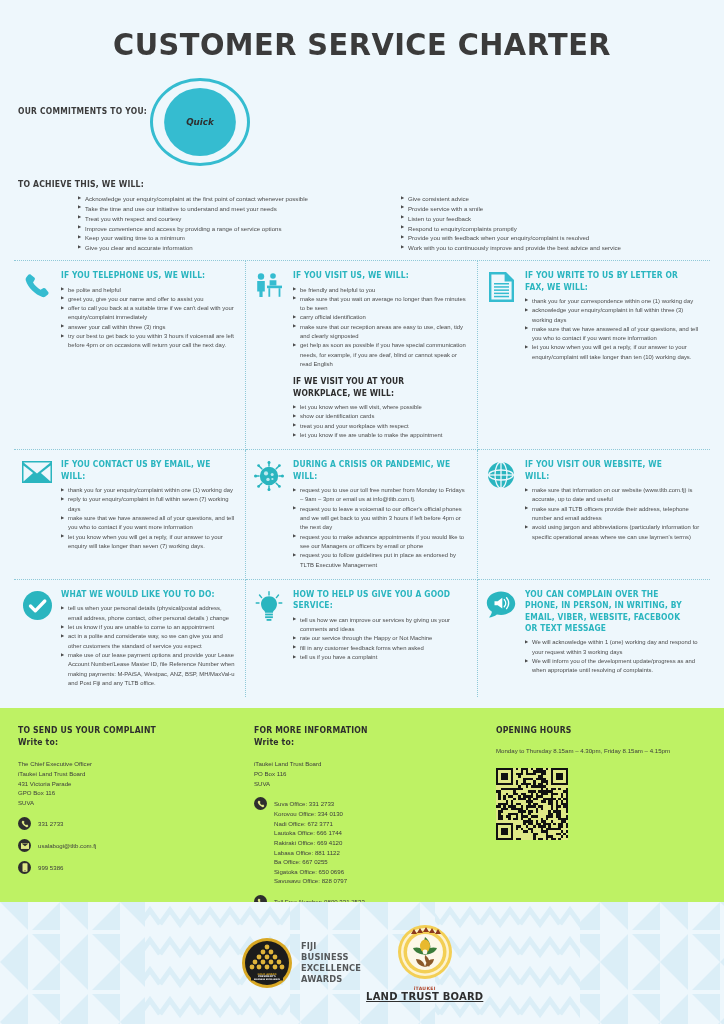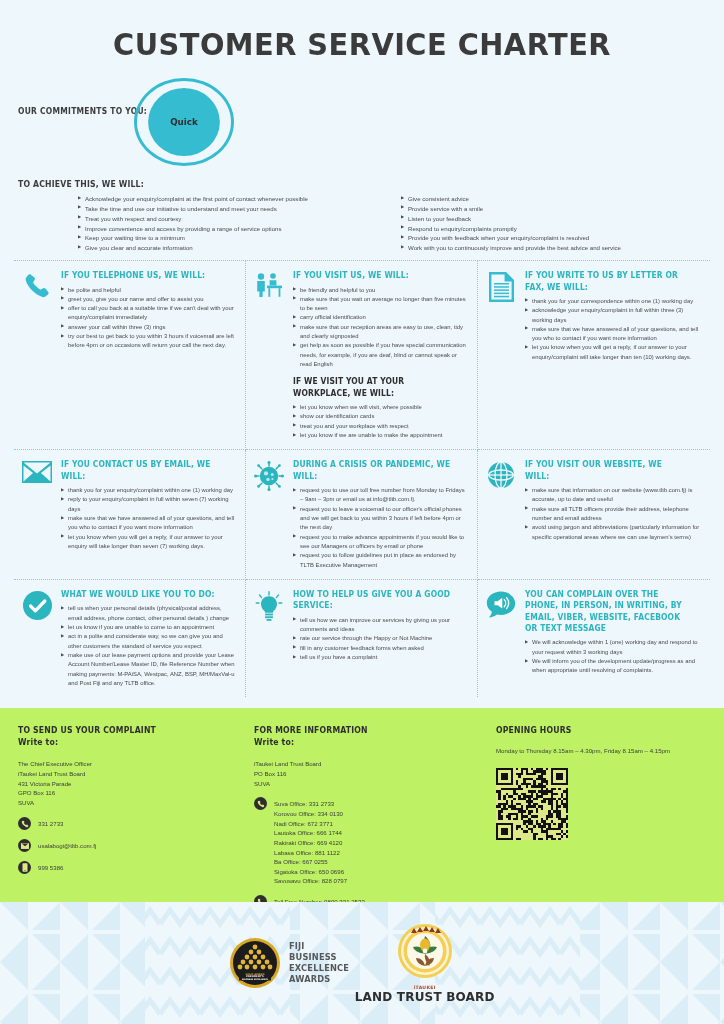--- a/index.html
+++ b/index.html
@@ -39,24 +39,25 @@
     font-family: "DejaVu Sans", sans-serif;
     font-weight: 700;
     font-size: 8.4px;
     letter-spacing: 0.3px;
     color: #3b3b3b;
     transform: scaleX(0.9);
     transform-origin: left center;
   }
   .ovals {
     position: absolute;
-    left: 134px; top: 0;
+    left: 150px; top: 0;
     width: 440px; height: 92px;
     display: flex;
     justify-content: space-between;
+    font-style: italic;
   }
   .oval-outer {
     width: 100px; height: 88px;
     border: 3px solid #35bcd0;
     border-radius: 50%;
     display: flex; align-items: center; justify-content: center;
     background: transparent;
   }
   .oval-inner {
     width: 78px; height: 68px;
@@ -225,23 +226,24 @@
     font-family: "DejaVu Sans", sans-serif;
     font-weight: 700;
     font-size: 4.6px;
     color: #b0452a;
     letter-spacing: 0.3px;
     margin-top: 2px;
   }
   .tltb-sub2 {
     font-family: "DejaVu Sans", sans-serif;
     font-weight: 700;
-    font-size: 12px;
+    font-size: 10px;
     color: #2e2e2e;
     letter-spacing: 0.2px;
+    text-decoration: underline;
   }
 </style>
 </head>
 <body>
 
 <div id="page">
 
   <div class="title">CUSTOMER SERVICE CHARTER</div>
 
   <div class="commit-row">

